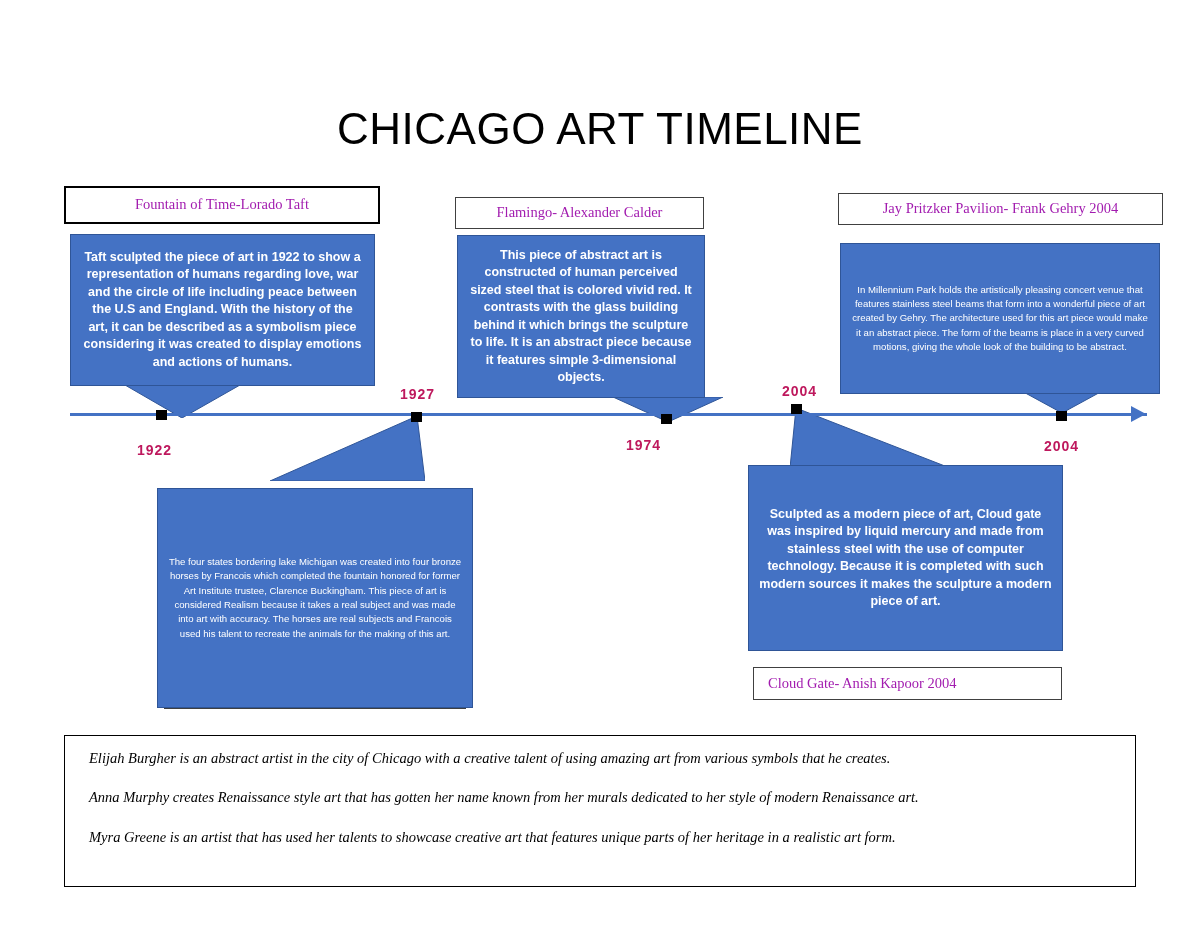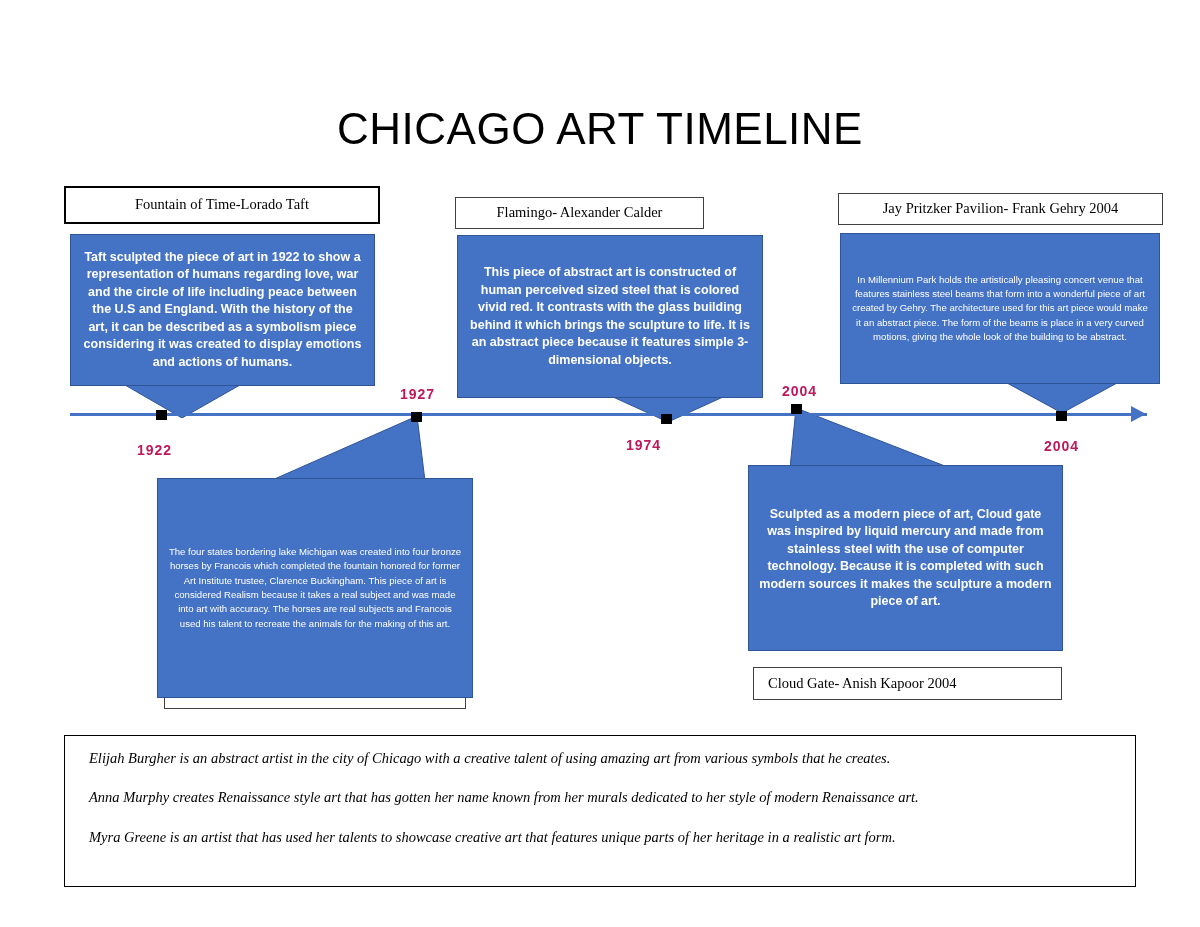--- a/index.html
+++ b/index.html
@@ -32,21 +32,21 @@
     color: #000000;
     white-space: nowrap;
   }
 
   
   .cap-box {
     position: absolute;
     box-sizing: border-box;
     background: #ffffff;
     border: 1px solid #404040;
-    color: #000000;
+    color: #a21caf;
     font-family: "Liberation Serif", serif;
     font-size: 14.5px;
     line-height: 1.35;
     text-align: center;
     display: flex;
     align-items: center;
     justify-content: center;
     padding: 2px 6px;
   }
   .cap-box.thick { border-width: 2px; border-color: #000000; }
@@ -64,21 +64,21 @@
     display: flex;
     align-items: center;
     justify-content: center;
     padding: 6px 10px;
     line-height: 1.40;
     font-weight: 700;
     z-index: 3;
   }
   .callout p { margin: 0; }
   .callout.sm  { font-size: 12.5px; font-weight: 700; }
-  .callout.xxs { font-size: 9.6px;  font-weight: 400; line-height: 1.50; }
+  .callout.xxs { font-size: 9.6px;  font-weight: 400; line-height: 1.50; margin-top: 10px; }
 
   
   .ptr {
     position: absolute;
     z-index: 2;
   }
   .ptr svg { display: block; }
 
   
   .axis-line {
@@ -150,21 +150,21 @@
   </div>
   <div class="ptr" style="left:125px; top:385px;">
     <svg width="115" height="33" viewBox="0 0 115 33">
       <polygon points="0,0 115,0 57,33" fill="#4472C4" stroke="#2F5597" stroke-width="1"></polygon>
     </svg>
   </div>
 
   <div class="cap-box" style="left:455px; top:197px; width:249px; height:32px;">
     <span>Flamingo- Alexander Calder</span>
   </div>
-  <div class="callout sm" style="left:457px; top:235px; width:306px; height:163px;">
+  <div class="callout sm" style="left:457px; top:235px; width:248px; height:163px;">
     <p>This piece of abstract art is constructed of human perceived sized steel that is colored vivid red. It contrasts with the glass building behind it which brings the sculpture to life. It is an abstract piece because it features simple 3-dimensional objects.</p>
   </div>
   <div class="ptr" style="left:613px; top:397px;">
     <svg width="110" height="25" viewBox="0 0 110 25">
       <polygon points="0,0 110,0 55,25" fill="#4472C4" stroke="#2F5597" stroke-width="1"></polygon>
     </svg>
   </div>
 
   <div class="cap-box" style="left:838px; top:193px; width:325px; height:32px;">
     <span>Jay Pritzker Pavilion- Frank Gehry 2004</span>

